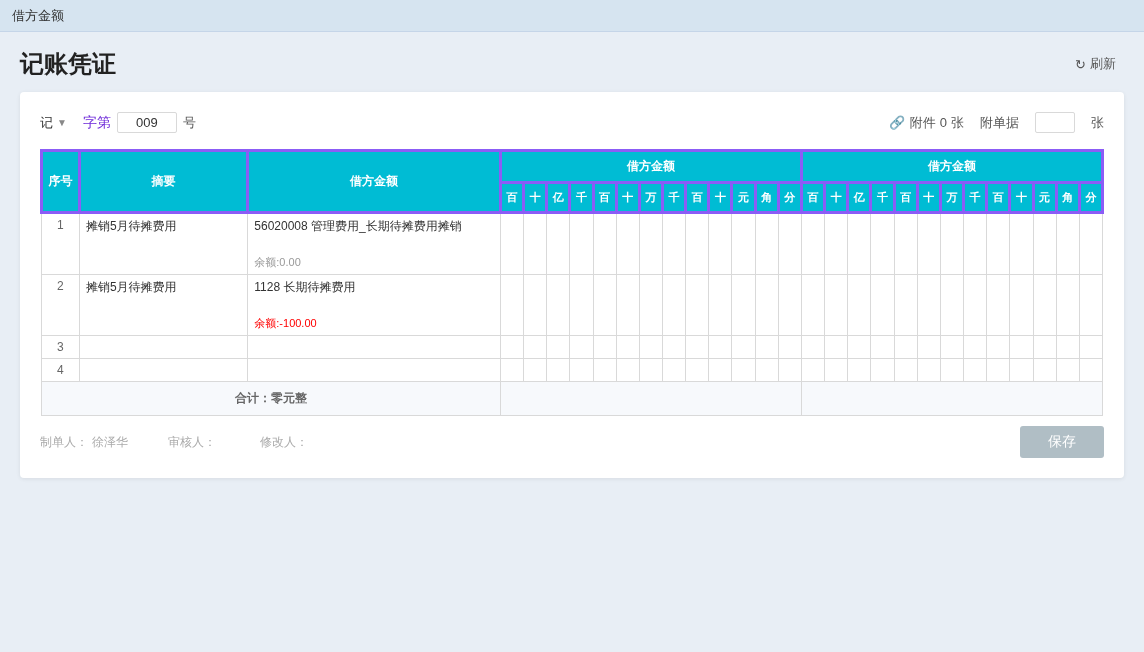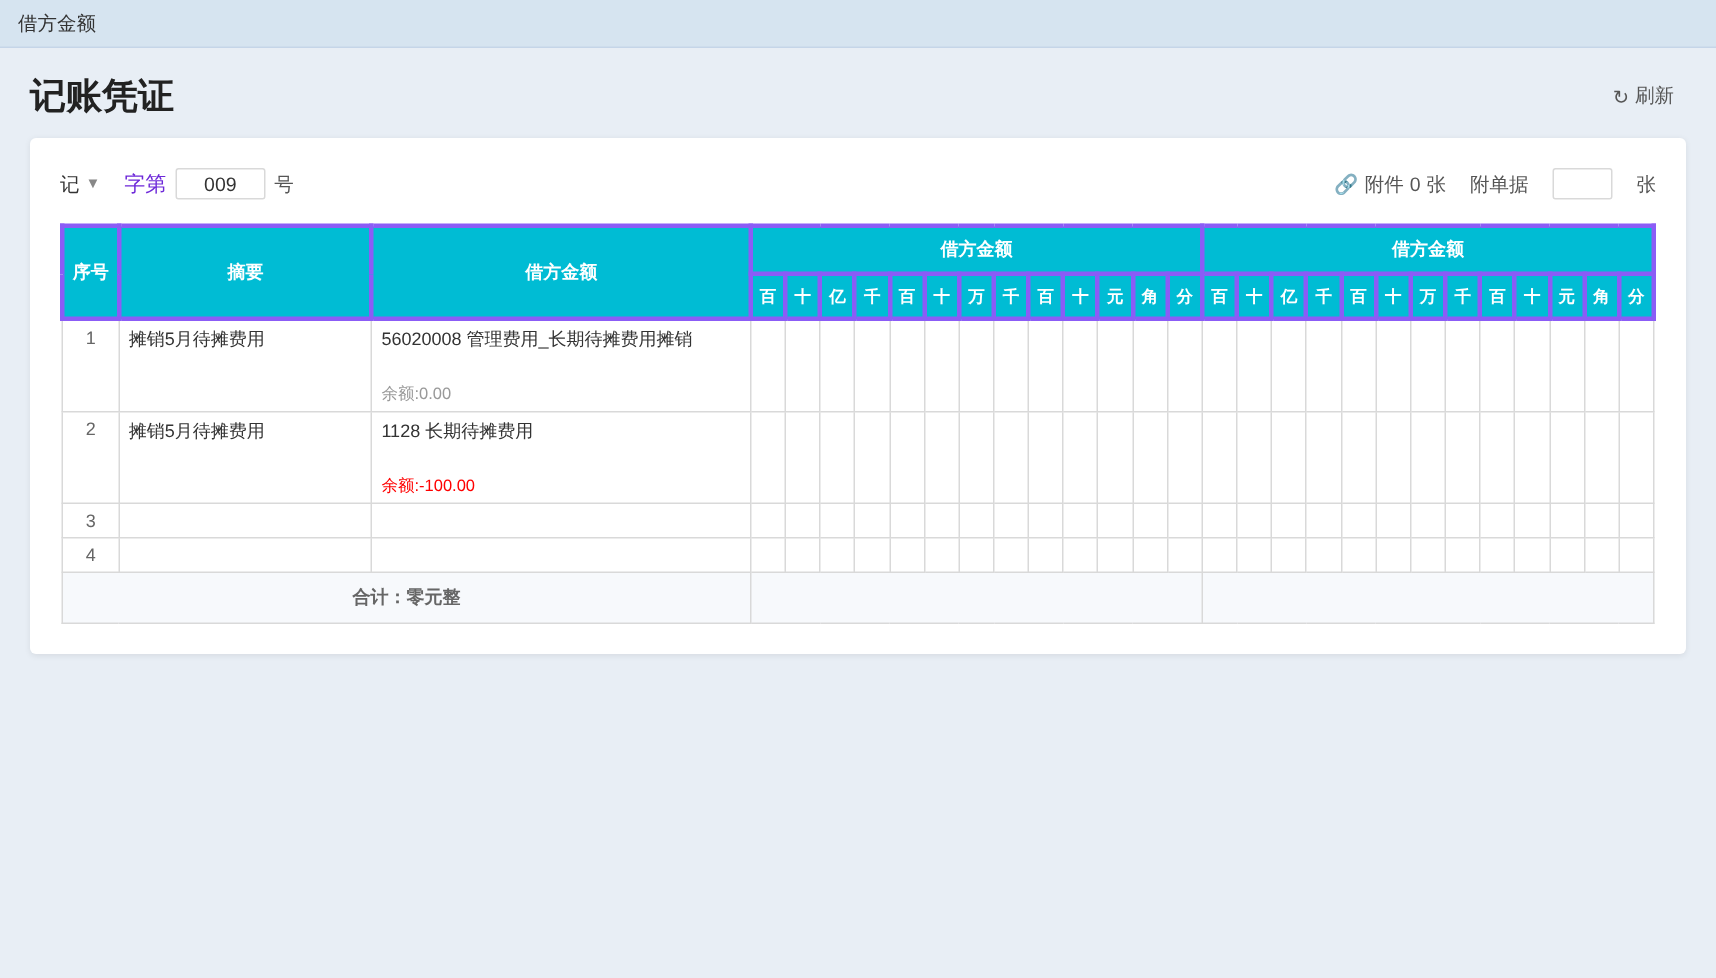--- a/index.html
+++ b/index.html
@@ -416,14 +416,29 @@
         </tbody>
       <tfoot>
         <tr class="total-row">
           <td colspan="3">合计：零元整</td>
           <td colspan="13"></td>
           <td colspan="13"></td>
         </tr>
       </tfoot>
     </table>
 
+    <div class="footer-row">
+      <div class="footer-person">
+        <span>制单人：</span>
+        <span>徐泽华</span>
+      </div>
+      <div class="footer-person">
+        <span>审核人：</span>
+        <span></span>
+      </div>
+      <div class="footer-person">
+        <span>修改人：</span>
+        <span></span>
+      </div>
+      <button class="save-btn">保存</button>
+    </div>
   </div>
 </div>
 
 </body></html>

